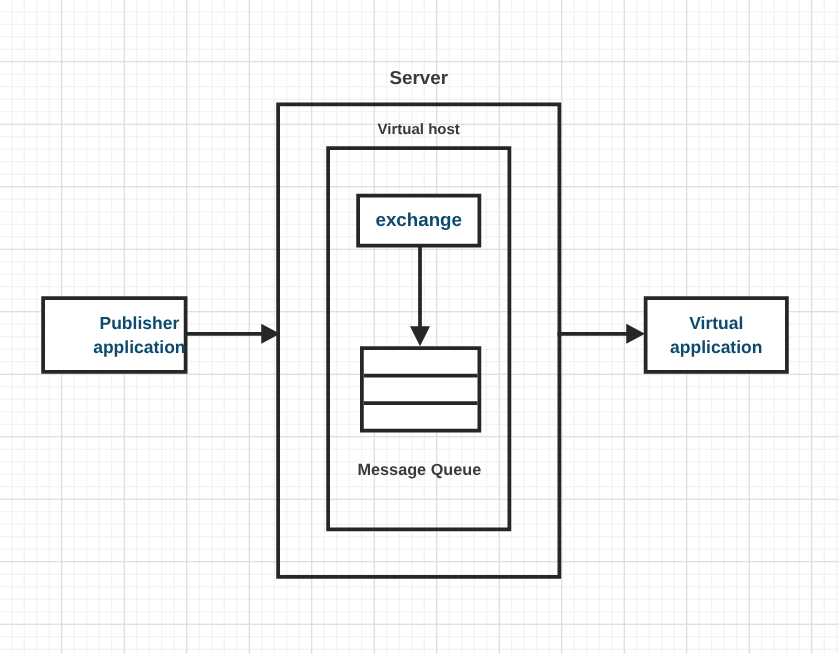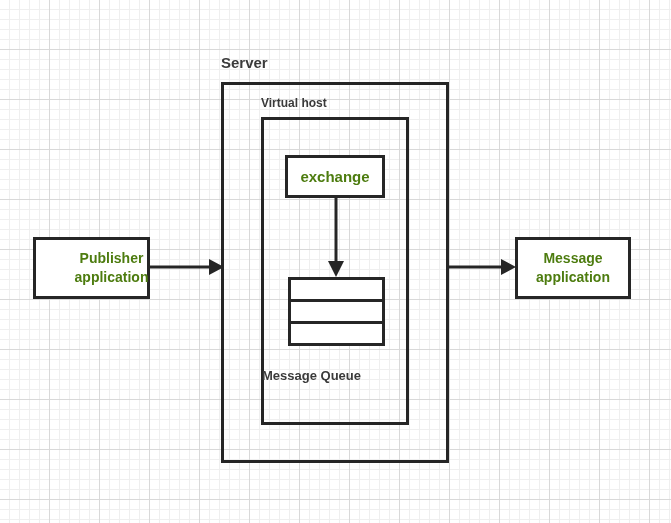--- a/index.html
+++ b/index.html
@@ -33,36 +33,36 @@
 
   .box {
     position: absolute;
     box-sizing: border-box;
     border: 3px solid #262626;
     background: #ffffff;
     display: flex;
     align-items: center;
     justify-content: center;
     text-align: center;
-    color: #4d7c0f;
+    color: #0c4a6e;
     font-weight: bold;
   }
 
   .plain-box {
     position: absolute;
     box-sizing: border-box;
     border: 3px solid #262626;
     background: transparent;
   }
 
   .label {
     position: absolute;
     color: #3a3a3a;
     font-weight: bold;
-    text-align: left;
+    text-align: center;
     white-space: nowrap;
   }
 
   
   #server-box {
     left: 221px;
     top: 82px;
     width: 228px;
     height: 381px;
   }
@@ -179,21 +179,21 @@
 
   <div class="box" id="publisher-box">
     <div>
       <div>Publisher</div>
       <div>application</div>
     </div>
   </div>
 
   <div class="box" id="consumer-box">
     <div>
-      <div>Message</div>
+      <div>Virtual</div>
       <div>application</div>
     </div>
   </div>
 
   <svg class="arrow-svg" id="arrow-pub-server" width="78" height="30">
     <line x1="0" y1="15" x2="62" y2="15" stroke="#262626" stroke-width="3"></line>
     <polygon points="61,7 76,15 61,23" fill="#262626"></polygon>
   </svg>
 
   <svg class="arrow-svg" id="arrow-server-con" width="75" height="30">

